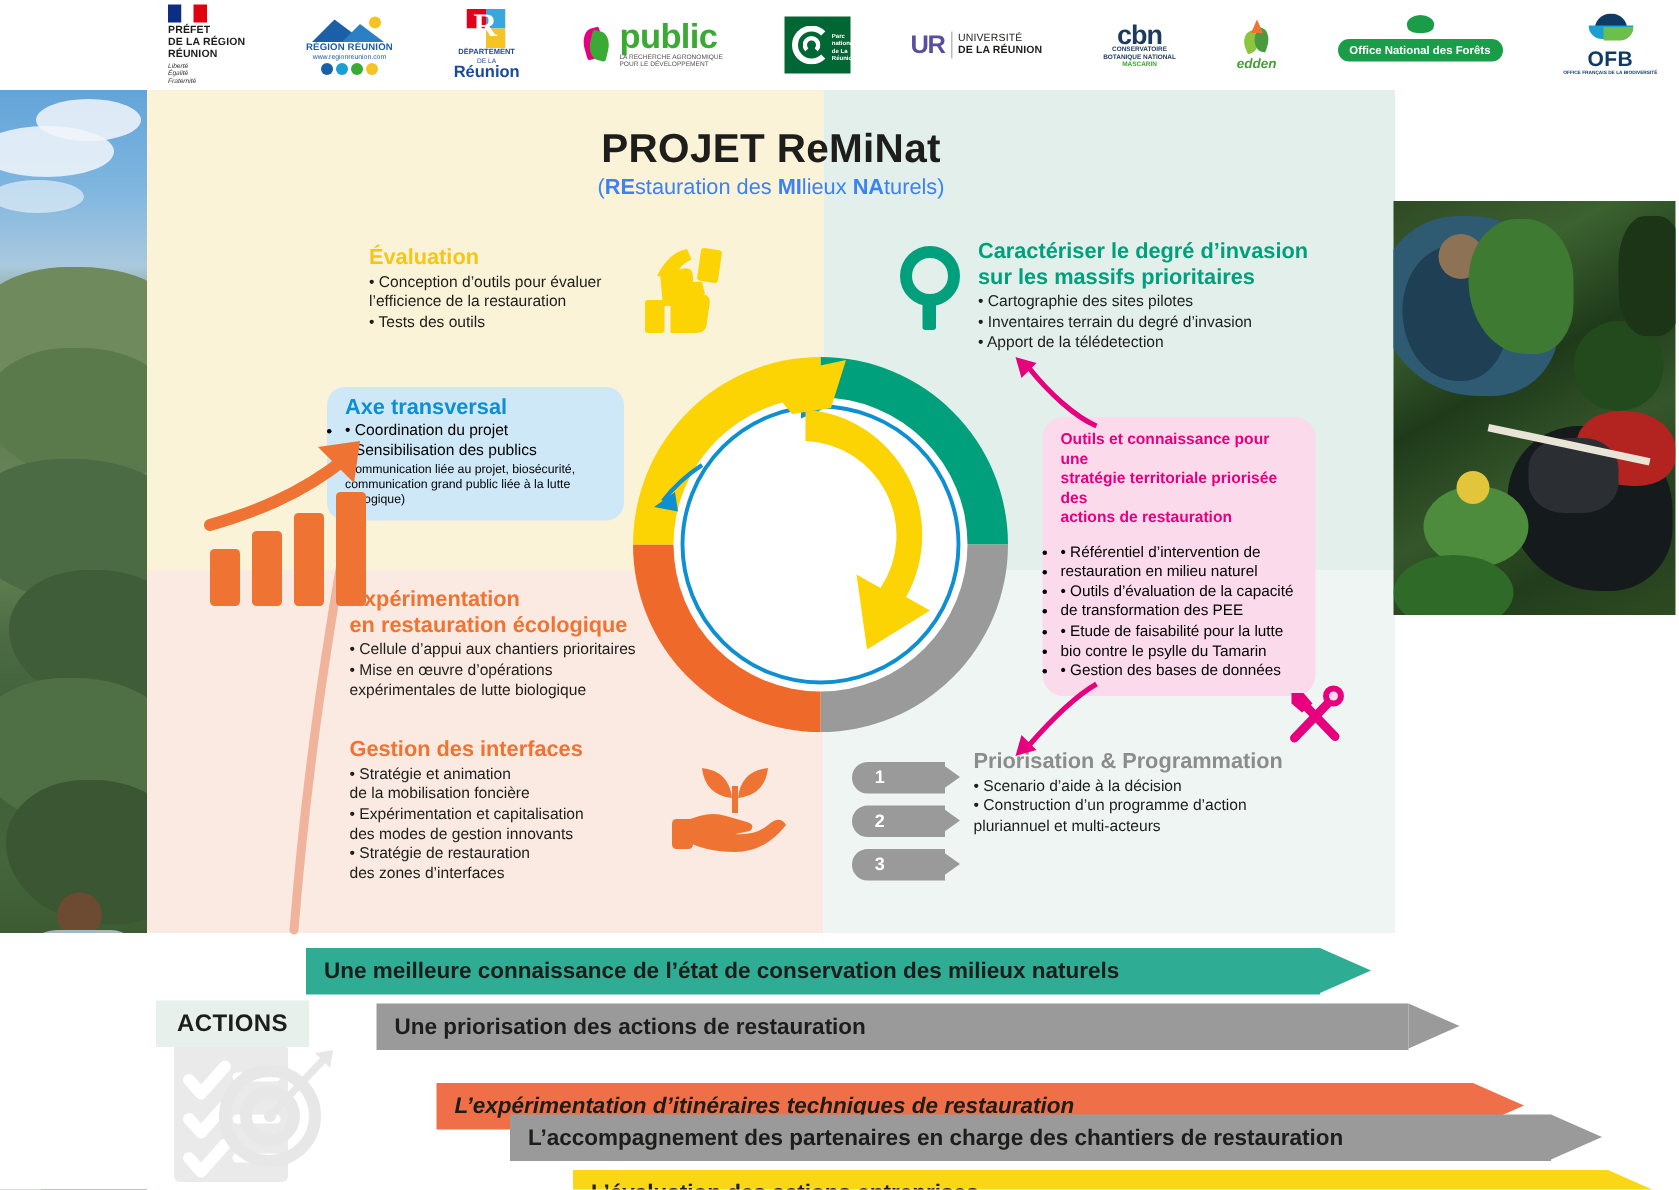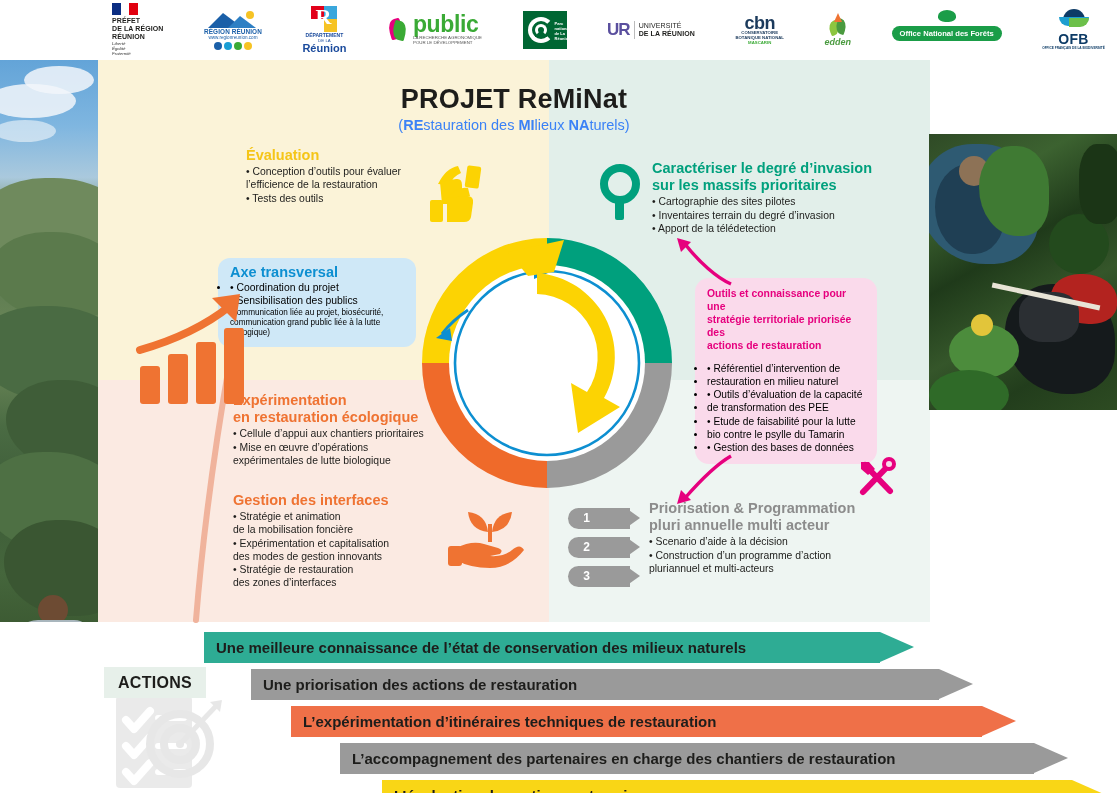--- a/index.html
+++ b/index.html
@@ -133,21 +133,21 @@
 
   
   .cycle{position:absolute; left:318px; top:172px; width:262px; height:262px; z-index:3;}
 
   
   .sec{position:absolute; z-index:5;}
   .sec h3{font-size:14.5px;font-weight:bold;line-height:1.12;margin-bottom:2px;}
   .sec ul{list-style:none;}
   .sec li{font-size:10.4px;color:#1d1d1b;line-height:1.27;}
 
-  .sec-eval{left:148px; top:87px; width:210px;}
+  .sec-eval{left:148px; top:104px; width:210px;}
   .sec-eval h3{color:#f5c518;}
 
   .axe-box{position:absolute; left:120px; top:198px; width:198px;
      background:#cfe8f7; border-radius:12px; padding:7px 10px 9px 12px; z-index:5;}
   .axe-box h3{font-size:14.5px;font-weight:bold;color:#0d8fd1;line-height:1.1;}
   .axe-box li{font-size:10.4px;line-height:1.27;}
   .axe-box .note{font-size:8.2px;line-height:1.2;margin-top:1px;}
 
   .sec-carac{left:554px; top:100px; width:260px;}
   .sec-carac h3{color:#00a07d;}
@@ -509,21 +509,20 @@
       </div>
     <div class="step">
         <div class="body"></div>
         <div class="tip"></div>
       <div class="num">3</div>
       </div>
   </div>
 
   <div class="sec sec-prio">
     <h3>Priorisation &amp; Programmation</h3>
-    <h3 style="margin-top:-1px;">pluri annuelle multi acteur</h3>
     <ul>
       <li>• Scenario d’aide à la décision</li>
       <li>• Construction d’un programme d’action</li>
       <li>pluriannuel et multi-acteurs</li>
     </ul>
   </div>
 
 
   <div class="photo">
     <div class="pf" style="left:-10px;top:10px;width:120px;height:120px;background:#2e5a72;border-radius:48% 52% 40% 60%;"></div>
@@ -571,21 +570,21 @@
       <div class="arrow-row" style="left: 204px; top: 10px; width: 710px;">
         <div class="arrow-body" style="width: 676px; background: rgb(46, 172, 148);"></div>
         <div class="arrow-tip" style="left: 676px; border-left: 34px solid rgb(46, 172, 148);"></div>
         <div class="arrow-label">Une meilleure connaissance de l’état de conservation des milieux naturels</div>
       </div>
       <div class="arrow-row" style="left: 251px; top: 47px; width: 722px;">
         <div class="arrow-body" style="width: 688px; background: rgb(154, 154, 154);"></div>
         <div class="arrow-tip" style="left: 688px; border-left: 34px solid rgb(154, 154, 154);"></div>
         <div class="arrow-label">Une priorisation des actions de restauration</div>
       </div>
-      <div class="arrow-row" style="left: 291px; top: 84px; width: 725px;">
+      <div class="arrow-row" style="left: 291px; top: 100px; width: 725px; font-style: italic;">
         <div class="arrow-body" style="width: 691px; background: rgb(239, 112, 72);"></div>
         <div class="arrow-tip" style="left: 691px; border-left: 34px solid rgb(239, 112, 72);"></div>
         <div class="arrow-label">L’expérimentation d’itinéraires techniques de restauration</div>
       </div>
       <div class="arrow-row" style="left: 340px; top: 121px; width: 728px;">
         <div class="arrow-body" style="width: 694px; background: rgb(154, 154, 154);"></div>
         <div class="arrow-tip" style="left: 694px; border-left: 34px solid rgb(154, 154, 154);"></div>
         <div class="arrow-label">L’accompagnement des partenaires en charge des chantiers de restauration</div>
       </div>
       <div class="arrow-row" style="left: 382px; top: 158px; width: 724px;">

